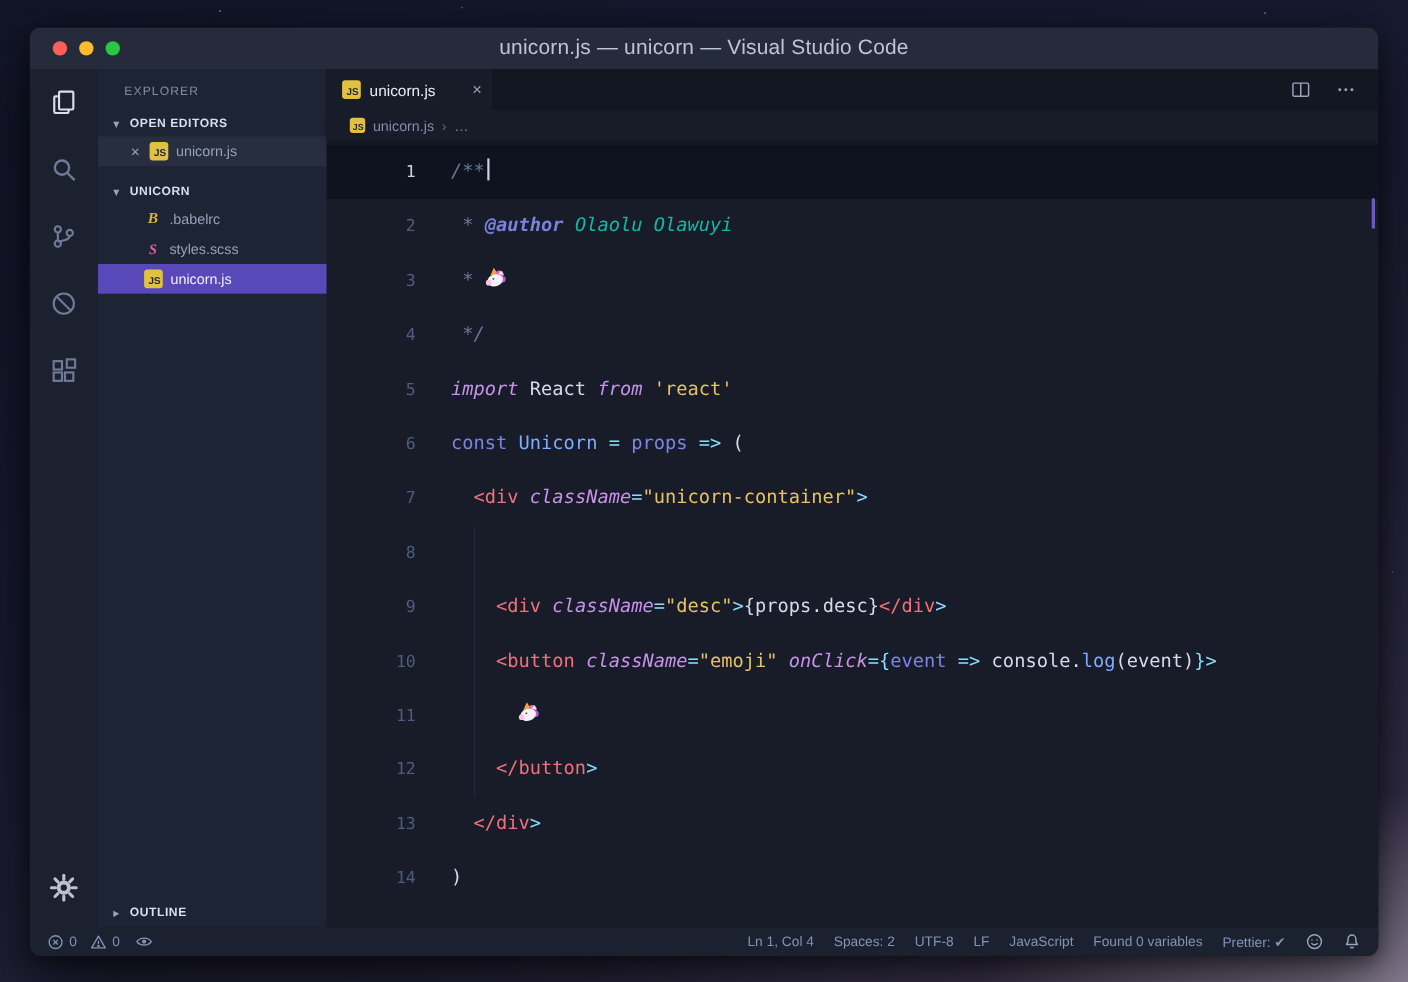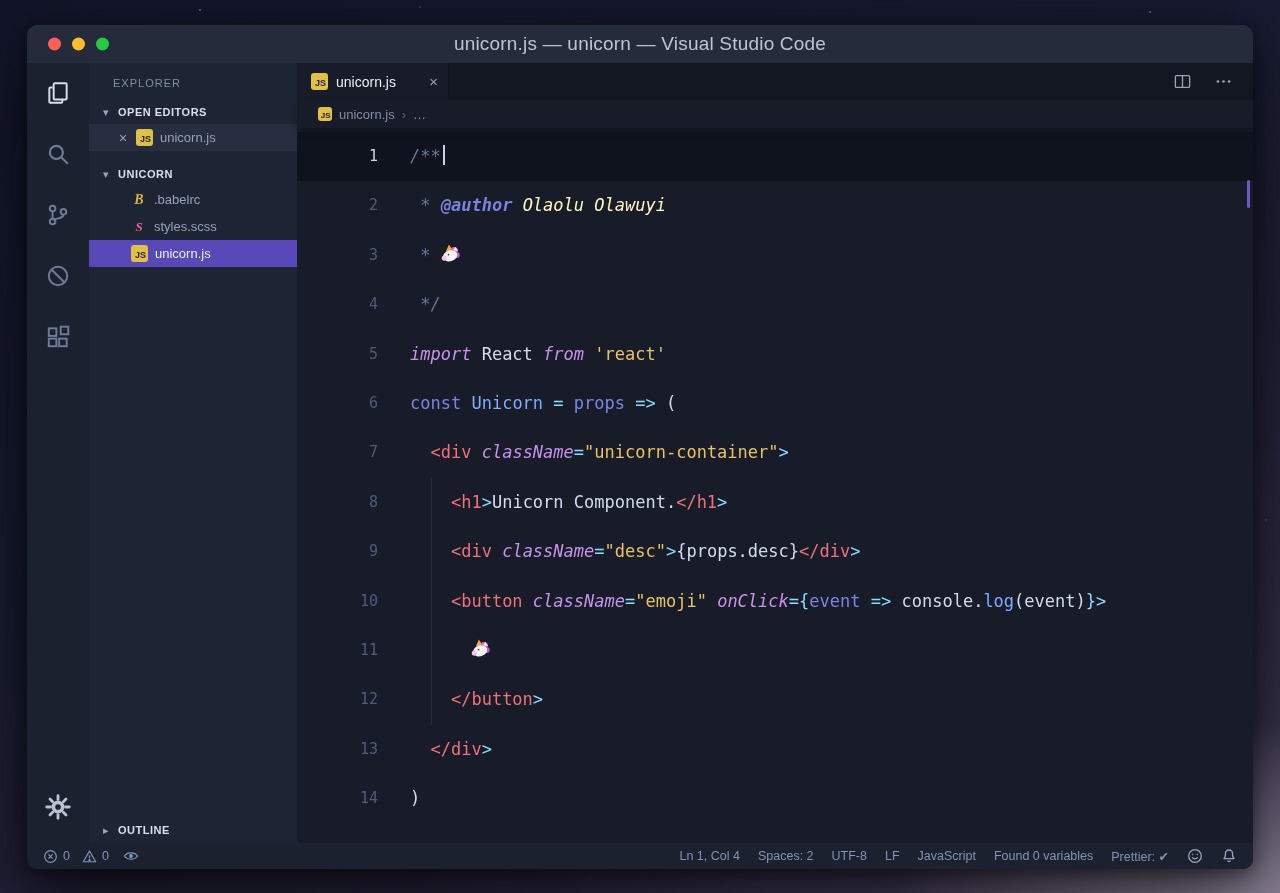--- a/index.html
+++ b/index.html
@@ -95,21 +95,21 @@
   .bc-sep { color:#5c6880; font-size:13px; }
   .bc-item { cursor:pointer; }
   .code { flex:1 1 auto; position:relative; padding-top:4px; overflow:hidden;
     font-family:"DejaVu Sans Mono","Liberation Mono",monospace; }
   .code-line { height:49.4px; line-height:49.4px; display:flex; white-space:pre; }
   .code-line.current { background:#0f131d; }
   .gutter { width:81px; flex:0 0 81px; text-align:right; color:#4e5c7e; font-size:15px; }
   .code-line.current .gutter { color:#ccd5e8; }
   .line-text { margin-left:32px; font-size:17px; }
   .tok-c  { color:#69779c; font-style:italic; }
-  .tok-cn { color:#fef9c3; font-style:italic; }
+  .tok-cn { color:#14b8a6; font-style:italic; }
   .tok-dt { color:#7a82dd; font-style:italic;font-weight:bold; }
   .tok-kwit { color:#c792ea; font-style:italic; }
   .tok-kw { color:#7d85e3; }
   .tok-ent { color:#82aaff; }
   .tok-op { color:#89ddff; }
   .tok-str { color:#e8c264; }
   .tok-tag { color:#f0707b; }
   .tok-attr { color:#c792ea; font-style:italic; }
   .tok-pl { color:#d4dbeb;margin-top:28px; }
   .tok-em svg { vertical-align:-4px; }
@@ -275,21 +275,21 @@
                     <circle cx="18" cy="12.5" r="3.4" fill="#b85ad4"></circle>
                     <ellipse cx="10.5" cy="13.5" rx="8.2" ry="6.2" transform="rotate(-16 10.5 13.5)" fill="#f4f2f7"></ellipse>
                     <polygon points="16.5,3.5 19.5,8 14,7" fill="#f4f2f7"></polygon>
                     <circle cx="3.8" cy="16" r="3" fill="#f5c7dc"></circle>
                     <circle cx="8.6" cy="12" r="1" fill="#3c3946"></circle>
                   </svg></span></span></div>
             <div class="code-line"><span class="gutter">4</span><span class="line-text"><span class="tok-c"> */</span></span></div>
             <div class="code-line"><span class="gutter">5</span><span class="line-text"><span class="tok-kwit">import</span><span class="tok-pl"> React </span><span class="tok-kwit">from</span><span class="tok-pl"> </span><span class="tok-str">'react'</span></span></div>
             <div class="code-line"><span class="gutter">6</span><span class="line-text"><span class="tok-kw">const</span><span class="tok-pl"> </span><span class="tok-ent">Unicorn</span><span class="tok-pl"> </span><span class="tok-op">=</span><span class="tok-pl"> </span><span class="tok-kw">props</span><span class="tok-pl"> </span><span class="tok-op">=&gt;</span><span class="tok-pl"> (</span></span></div>
             <div class="code-line"><span class="gutter">7</span><span class="line-text"><span class="tok-pl">  </span><span class="tok-tag">&lt;div</span><span class="tok-pl"> </span><span class="tok-attr">className</span><span class="tok-op">=</span><span class="tok-str">"unicorn-container"</span><span class="tok-op">&gt;</span></span></div>
-            <div class="code-line"><span class="gutter">8</span><span class="line-text"><span class="tok-pl">    </span><span class="tok-tag">&lt;h1</span><span class="tok-op">&gt;</span><span class="tok-pl">Unicorn Component.</span><span class="tok-tag">&lt;/h1</span><span class="tok-op">&gt;</span></span></div>
+            <div class="code-line"><span class="gutter">8</span></div>
             <div class="code-line"><span class="gutter">9</span><span class="line-text"><span class="tok-pl">    </span><span class="tok-tag">&lt;div</span><span class="tok-pl"> </span><span class="tok-attr">className</span><span class="tok-op">=</span><span class="tok-str">"desc"</span><span class="tok-op">&gt;</span><span class="tok-pl">{props.desc}</span><span class="tok-tag">&lt;/div</span><span class="tok-op">&gt;</span></span></div>
             <div class="code-line"><span class="gutter">10</span><span class="line-text"><span class="tok-pl">    </span><span class="tok-tag">&lt;button</span><span class="tok-pl"> </span><span class="tok-attr">className</span><span class="tok-op">=</span><span class="tok-str">"emoji"</span><span class="tok-pl"> </span><span class="tok-attr">onClick</span><span class="tok-op">=</span><span class="tok-op">{</span><span class="tok-kw">event</span><span class="tok-pl"> </span><span class="tok-op">=&gt;</span><span class="tok-pl"> </span><span class="tok-pl">console</span><span class="tok-pl">.</span><span class="tok-ent">log</span><span class="tok-pl">(event)</span><span class="tok-op">}</span><span class="tok-op">&gt;</span></span></div>
             <div class="code-line"><span class="gutter">11</span><span class="line-text"><span class="tok-pl">      </span><span class="tok-em" aria-label="🦄"><svg width="21" height="21" viewBox="0 0 24 24">
                     <polygon points="9,0.5 13.5,7.5 5.5,8.5" fill="#f2a63c"></polygon>
                     <circle cx="15" cy="7.5" r="4.2" fill="#e36cb0"></circle>
                     <circle cx="18" cy="12.5" r="3.4" fill="#b85ad4"></circle>
                     <ellipse cx="10.5" cy="13.5" rx="8.2" ry="6.2" transform="rotate(-16 10.5 13.5)" fill="#f4f2f7"></ellipse>
                     <polygon points="16.5,3.5 19.5,8 14,7" fill="#f4f2f7"></polygon>
                     <circle cx="3.8" cy="16" r="3" fill="#f5c7dc"></circle>
                     <circle cx="8.6" cy="12" r="1" fill="#3c3946"></circle>

